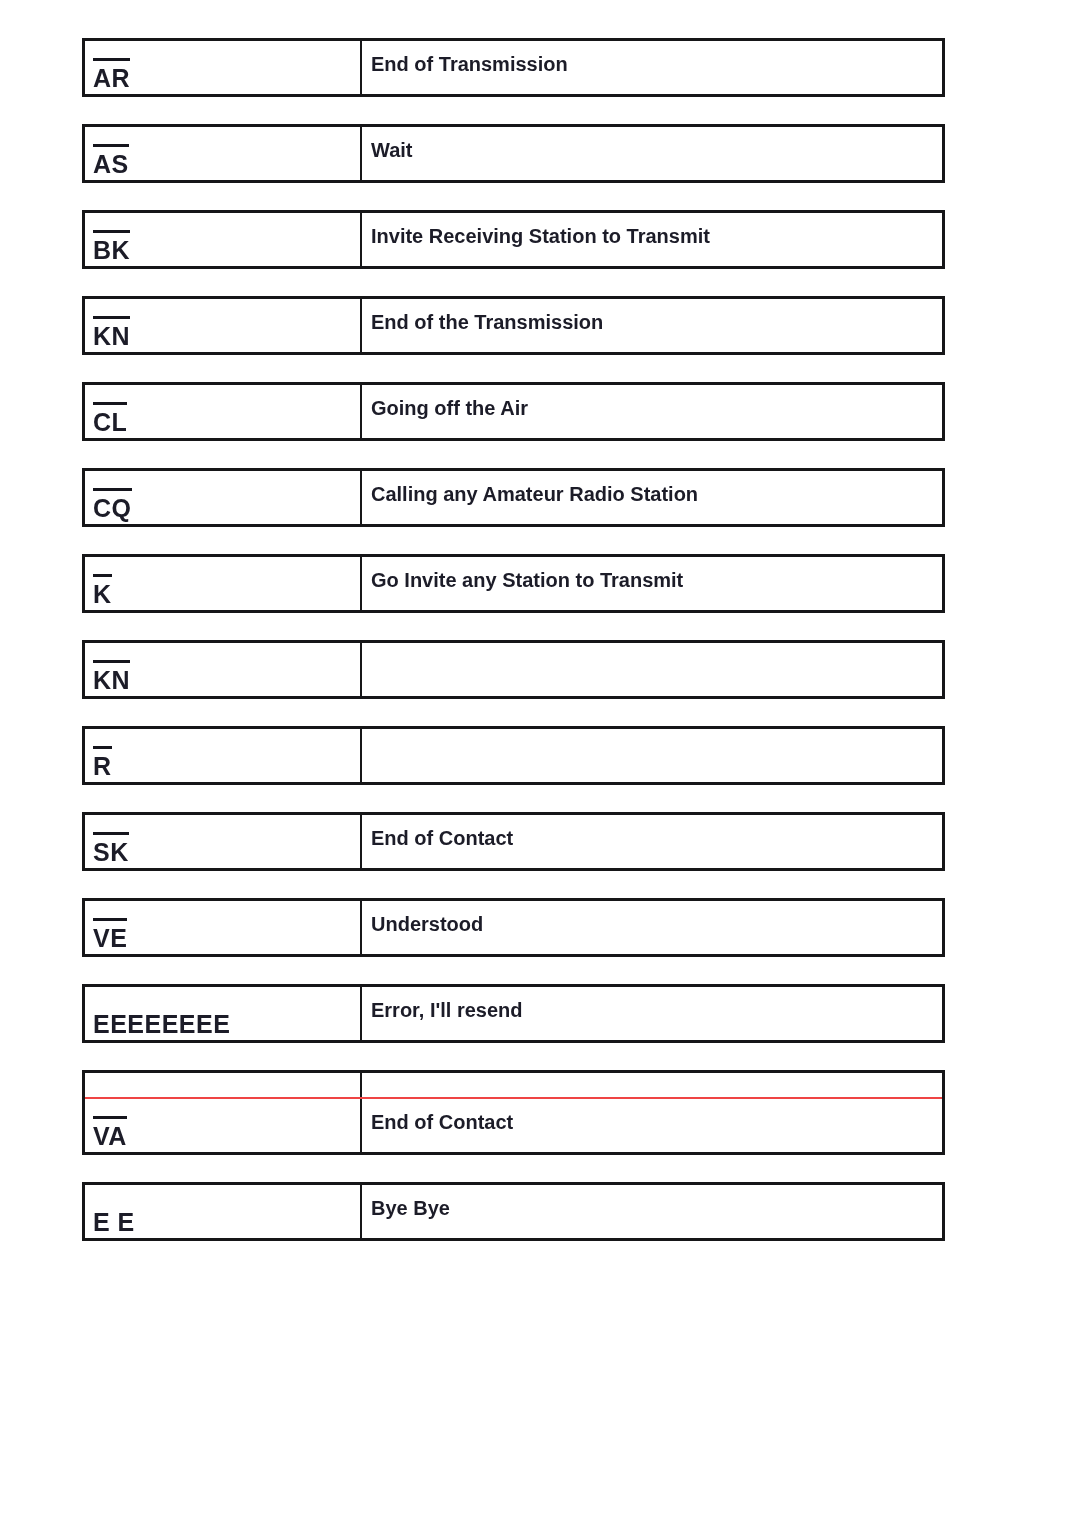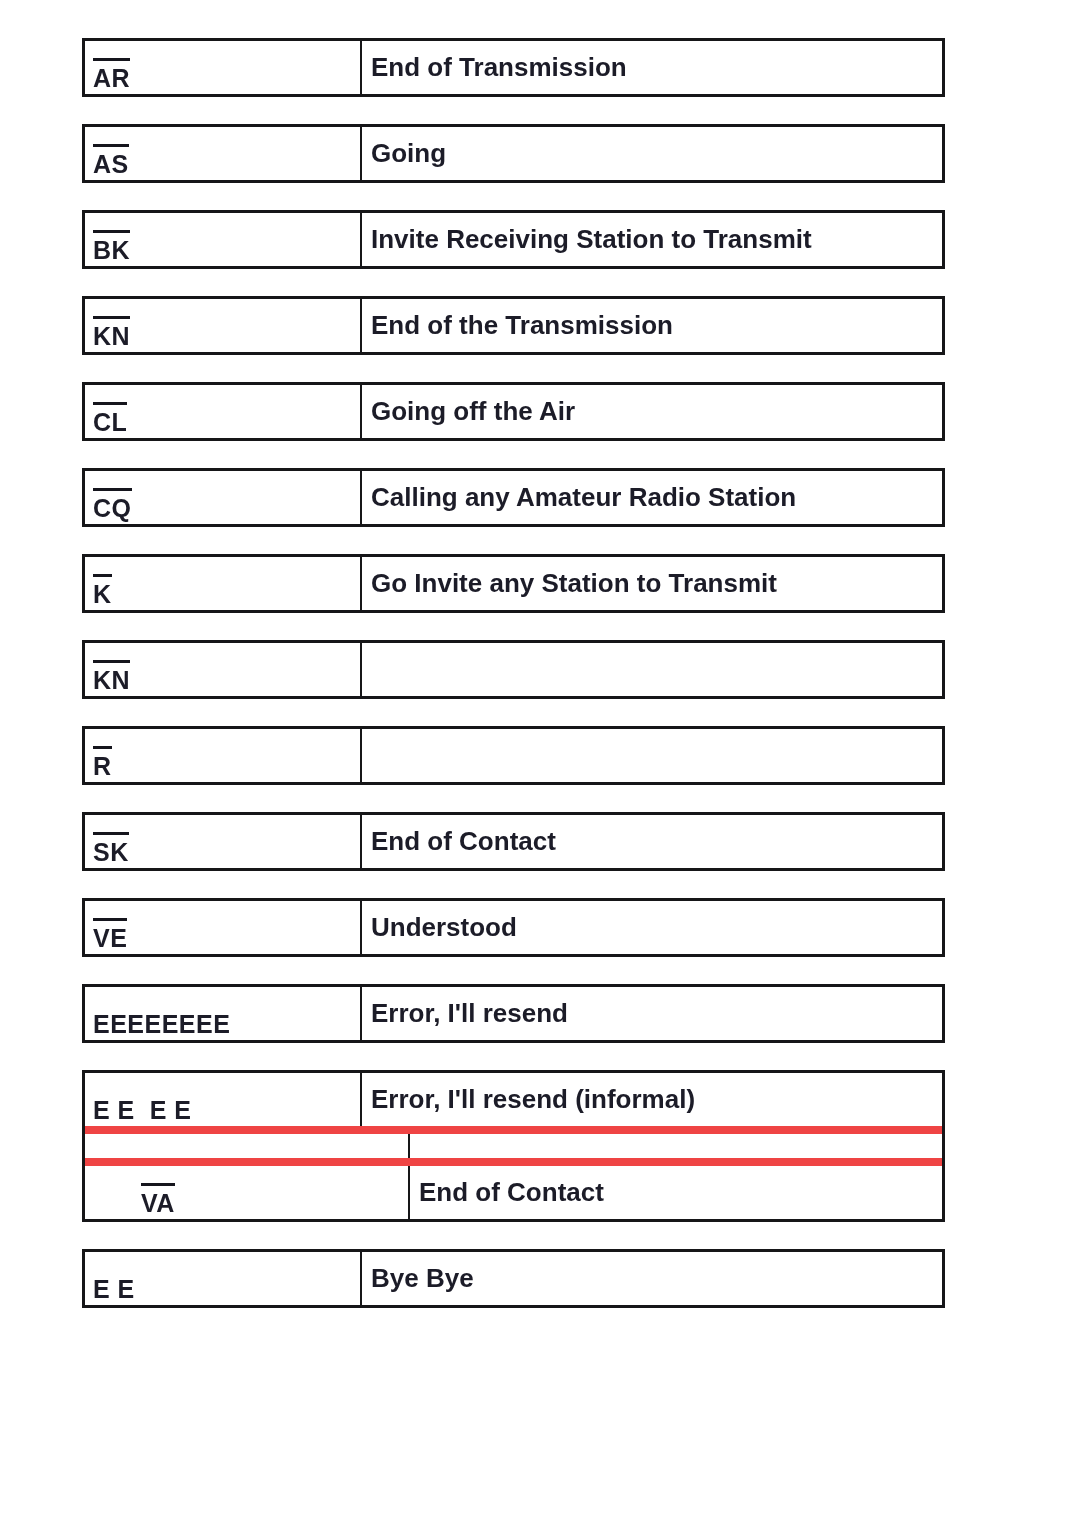--- a/index.html
+++ b/index.html
@@ -26,22 +26,21 @@
     box-sizing: border-box;
   }
   .row {
     display: flex;
     height: 53px;
   }
   .row.spacer {
     height: 24px;
   }
   .row + .row {
-    border-top: 8px solid #ef4444;
-    padding-left: 48px;
+    border-top: 2px solid #ef4444;
   }
   .cell {
     box-sizing: border-box;
   }
   .cell-code {
     width: 277px;
     border-right: 2px solid #161618;
     display: flex;
     align-items: flex-end;
     padding: 4px 6px 3px 8px;
@@ -62,21 +61,21 @@
   .code .letters {
     font-weight: bold;
     font-size: 25px;
     line-height: 1;
     color: #1c1c28;
     letter-spacing: 0.5px;
     white-space: pre;
   }
   .meaning {
     font-weight: bold;
-    font-size: 26px;
+    font-size: 20px;
     line-height: 1.1;
     color: #1c1c28;
   }
 </style>
 </head>
 <body>
 
 <div class="table-wrap">
     <div class="block">
       <div class="row">
@@ -93,21 +92,21 @@
     </div>
     <div class="block">
       <div class="row">
     <div class="cell cell-code">
       <span class="code">
         <span class="bar"></span>
         <span class="letters">AS</span>
       </span>
     </div>
     <div class="cell cell-meaning">
-      <span class="meaning">Going</span>
+      <span class="meaning">Wait</span>
     </div>
   </div>
     </div>
     <div class="block">
       <div class="row">
     <div class="cell cell-code">
       <span class="code">
         <span class="bar"></span>
         <span class="letters">BK</span>
       </span>
@@ -222,59 +221,48 @@
 
         <span class="letters">EEEEEEEE</span>
       </span>
     </div>
     <div class="cell cell-meaning">
       <span class="meaning">Error, I'll resend</span>
     </div>
   </div>
     </div>
     <div class="block">
-      <div class="row">
+      <div class="row spacer">
     <div class="cell cell-code">
       <span class="code no-bar">
 
-        <span class="letters">E E  E E</span>
-      </span>
-    </div>
-    <div class="cell cell-meaning">
-      <span class="meaning">Error, I'll resend (informal)</span>
-    </div>
-  </div>
-      <div class="row spacer">
+        <span class="letters"></span>
+      </span>
+    </div>
+    <div class="cell cell-meaning">
+      <span class="meaning"></span>
+    </div>
+  </div>
+      <div class="row">
+    <div class="cell cell-code">
+      <span class="code">
+        <span class="bar"></span>
+        <span class="letters">VA</span>
+      </span>
+    </div>
+    <div class="cell cell-meaning">
+      <span class="meaning">End of Contact</span>
+    </div>
+  </div>
+    </div>
+    <div class="block">
+      <div class="row">
     <div class="cell cell-code">
       <span class="code no-bar">
 
-        <span class="letters"></span>
-      </span>
-    </div>
-    <div class="cell cell-meaning">
-      <span class="meaning"></span>
-    </div>
-  </div>
-      <div class="row">
-    <div class="cell cell-code">
-      <span class="code">
-        <span class="bar"></span>
-        <span class="letters">VA</span>
-      </span>
-    </div>
-    <div class="cell cell-meaning">
-      <span class="meaning">End of Contact</span>
-    </div>
-  </div>
-    </div>
-    <div class="block">
-      <div class="row">
-    <div class="cell cell-code">
-      <span class="code no-bar">
-
         <span class="letters">E E</span>
       </span>
     </div>
     <div class="cell cell-meaning">
       <span class="meaning">Bye Bye</span>
     </div>
   </div>
     </div>
   </div>
 

